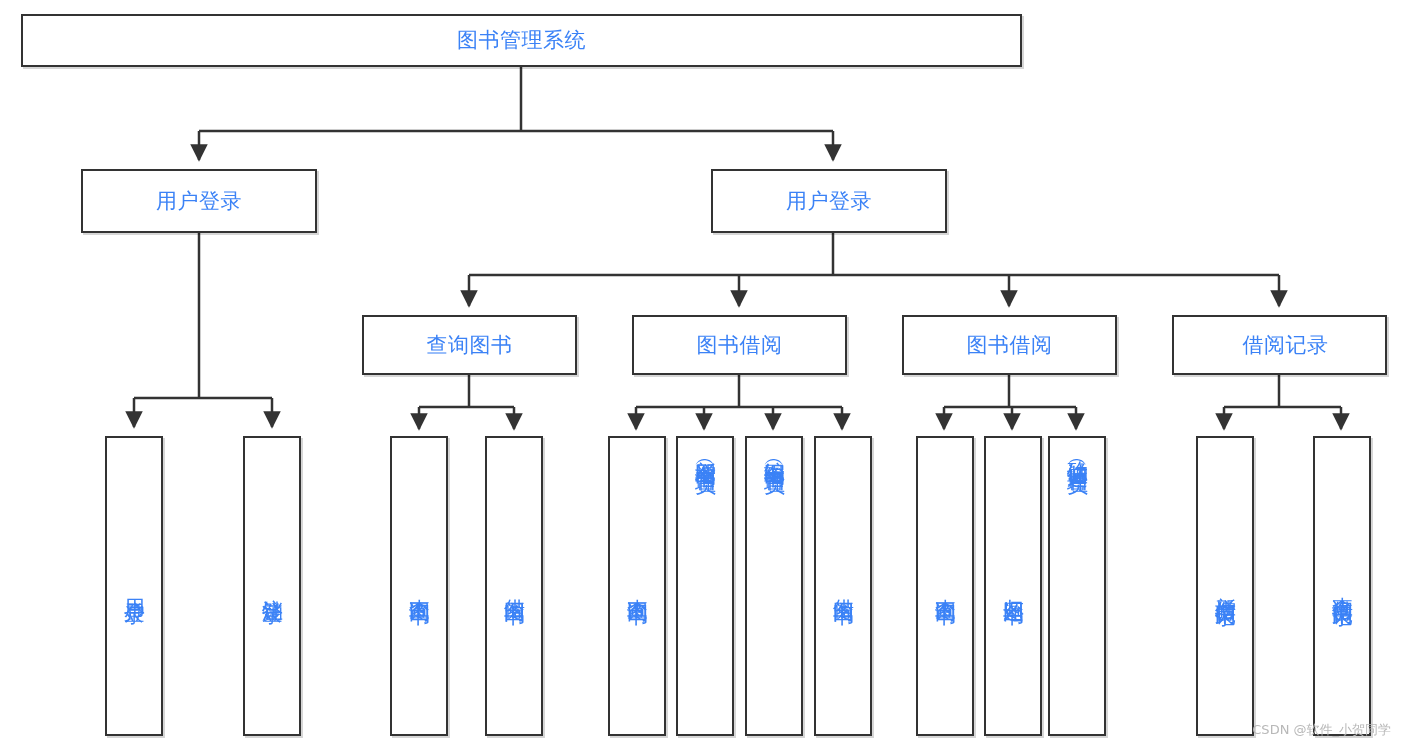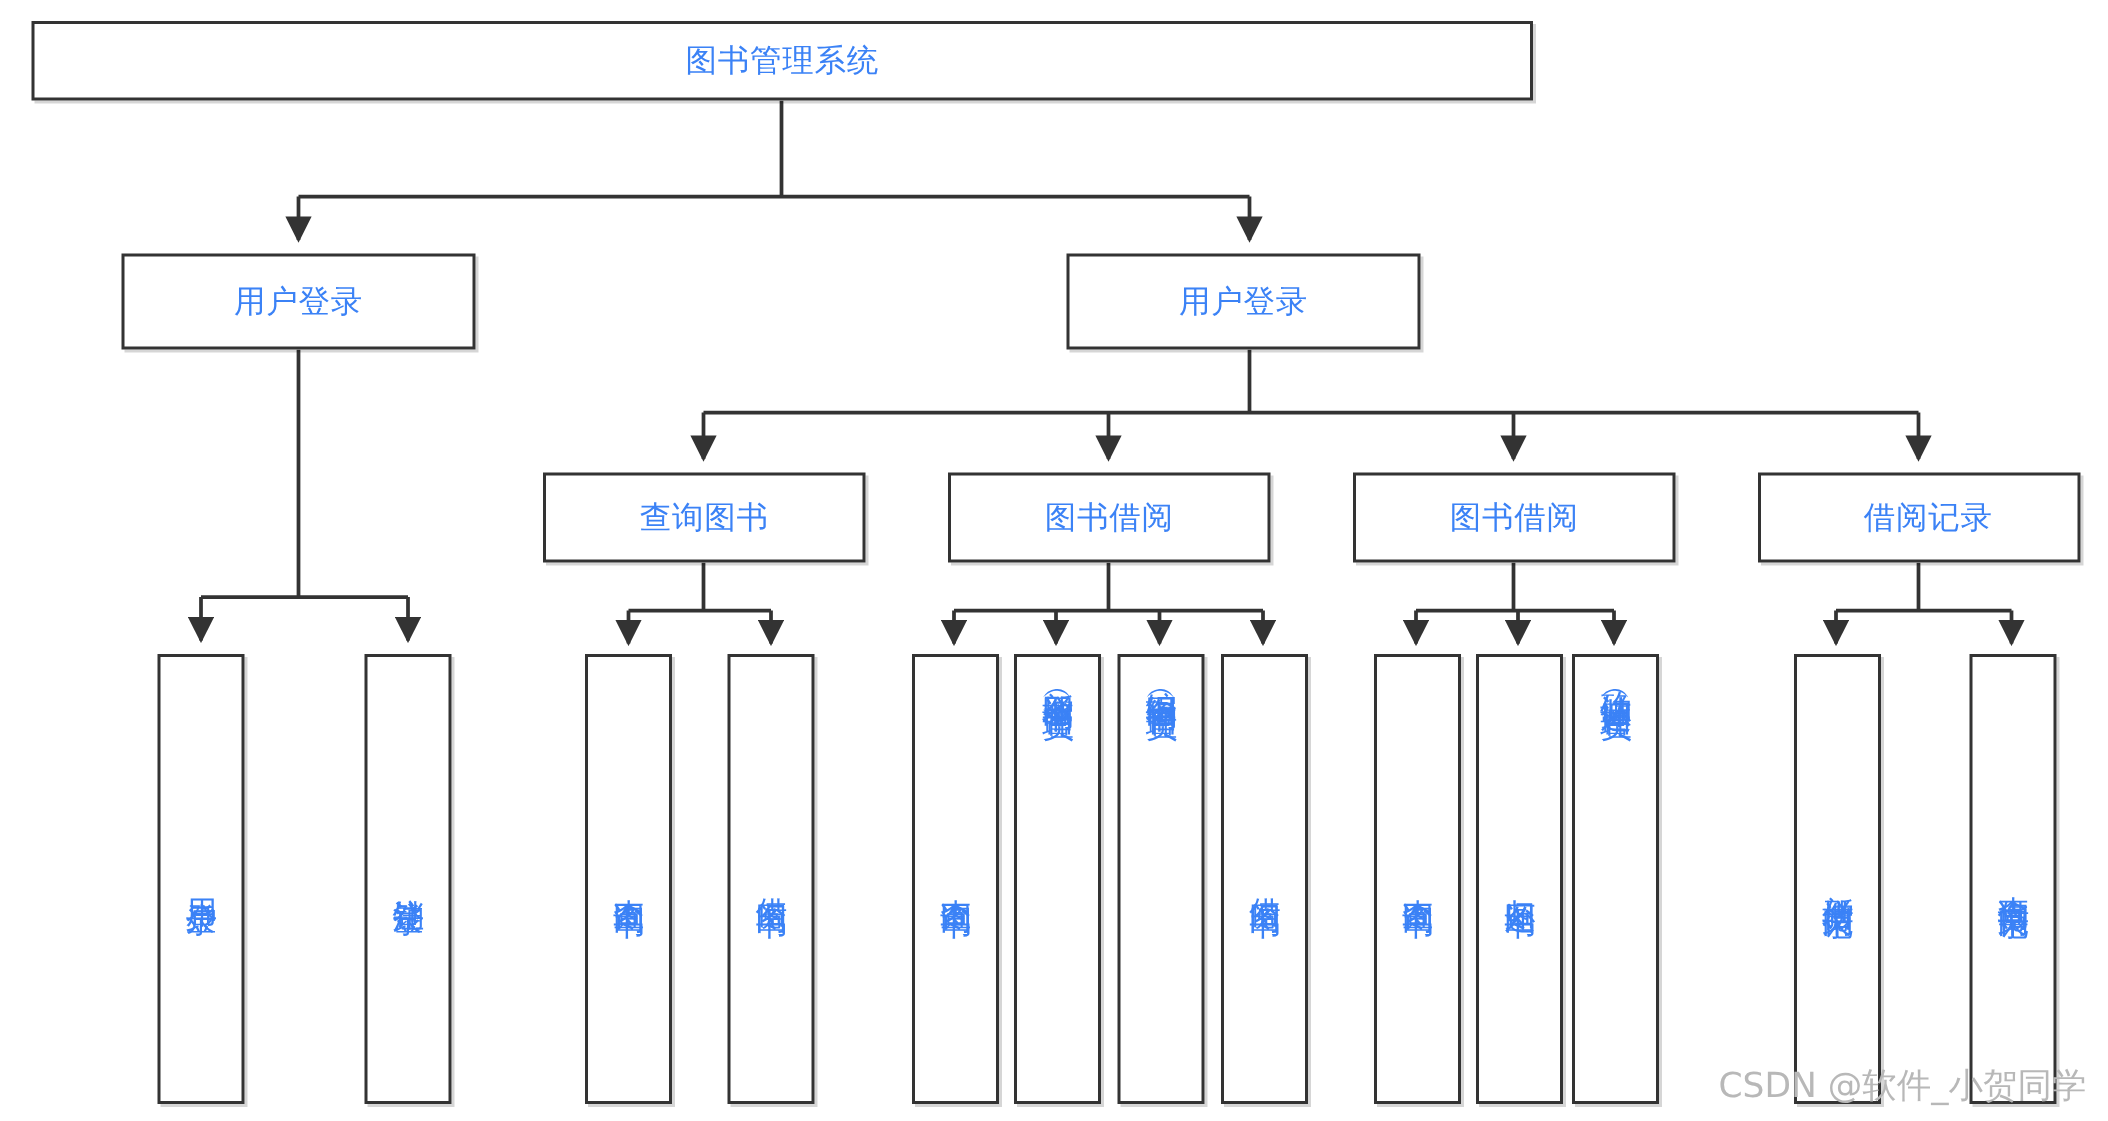--- a/index.html
+++ b/index.html
@@ -61,21 +61,21 @@
     font-size: 21px;
     writing-mode: vertical-rl;
     text-orientation: upright;
     line-height: 1.18;
     letter-spacing: 2px;
   }
   #watermark {
     position: absolute;
     right: 14px;
     bottom: 8px;
-    font-size: 23px;
+    font-size: 13px;
     color: #b8b8b8;
     font-family: "DejaVu Sans", "Liberation Sans", sans-serif;
     white-space: nowrap;
     pointer-events: none;
   }
 </style>
 </head>
 <body>
 
 <div id="canvas">

